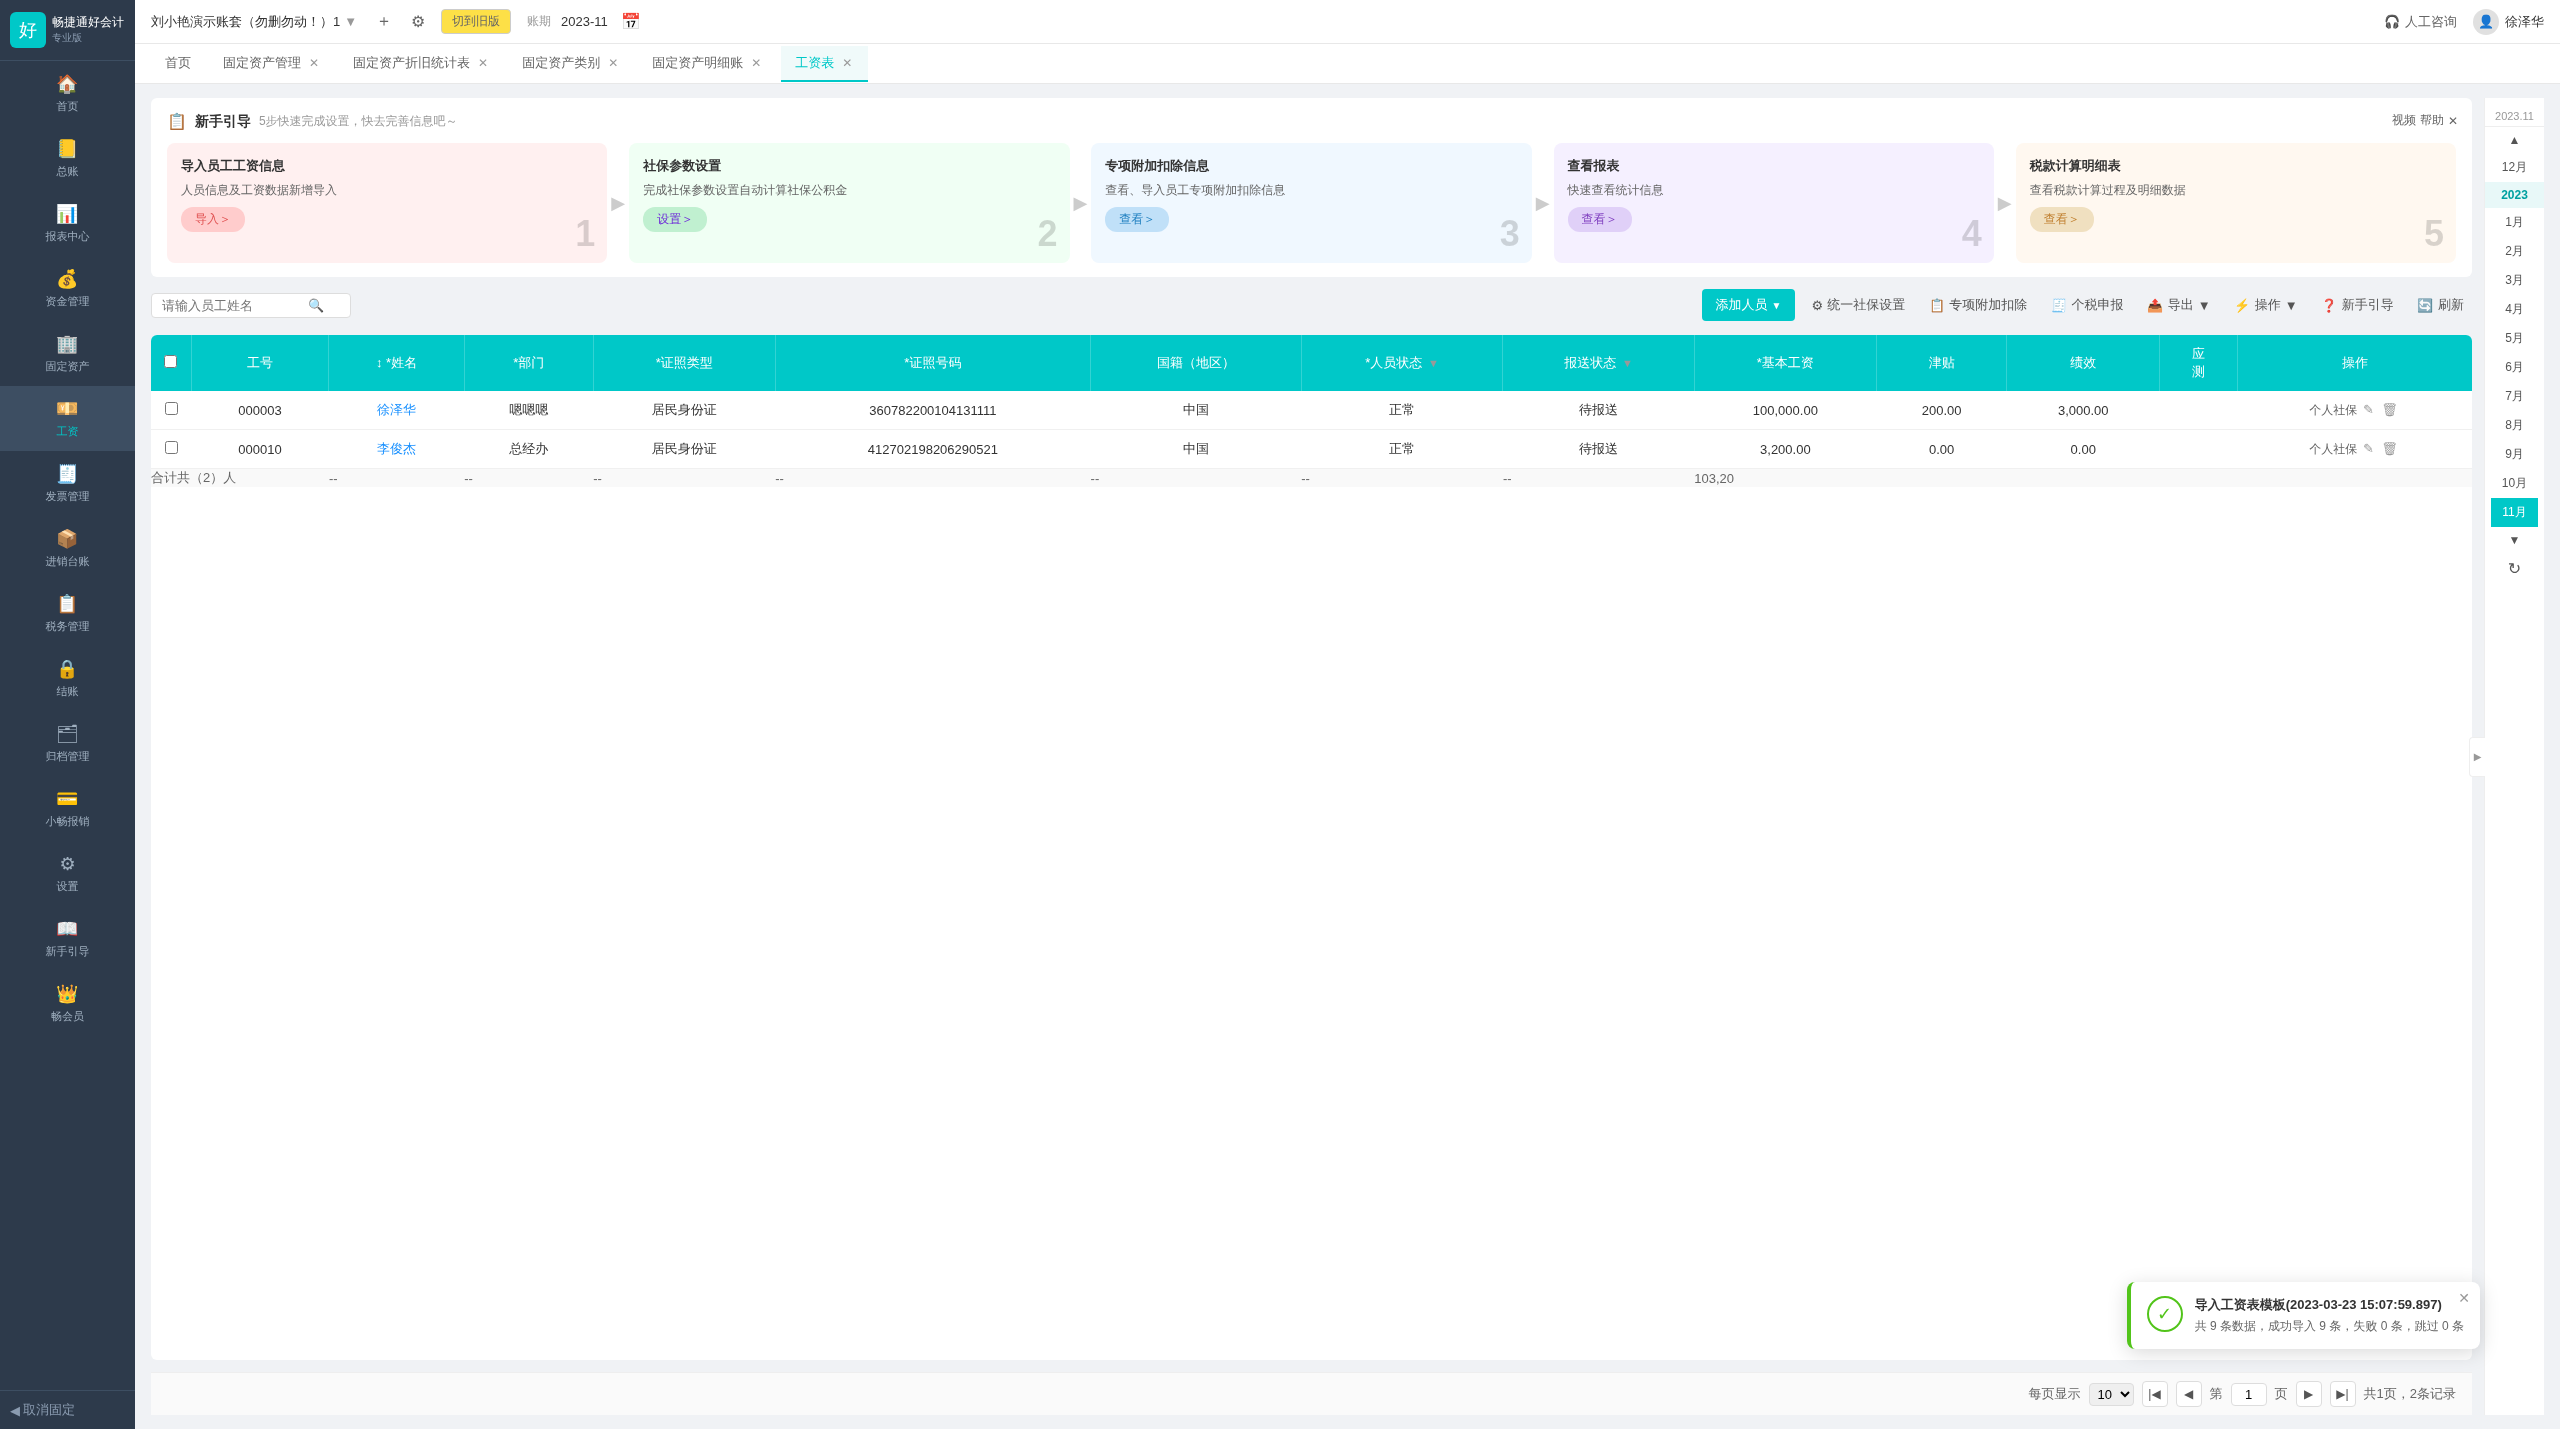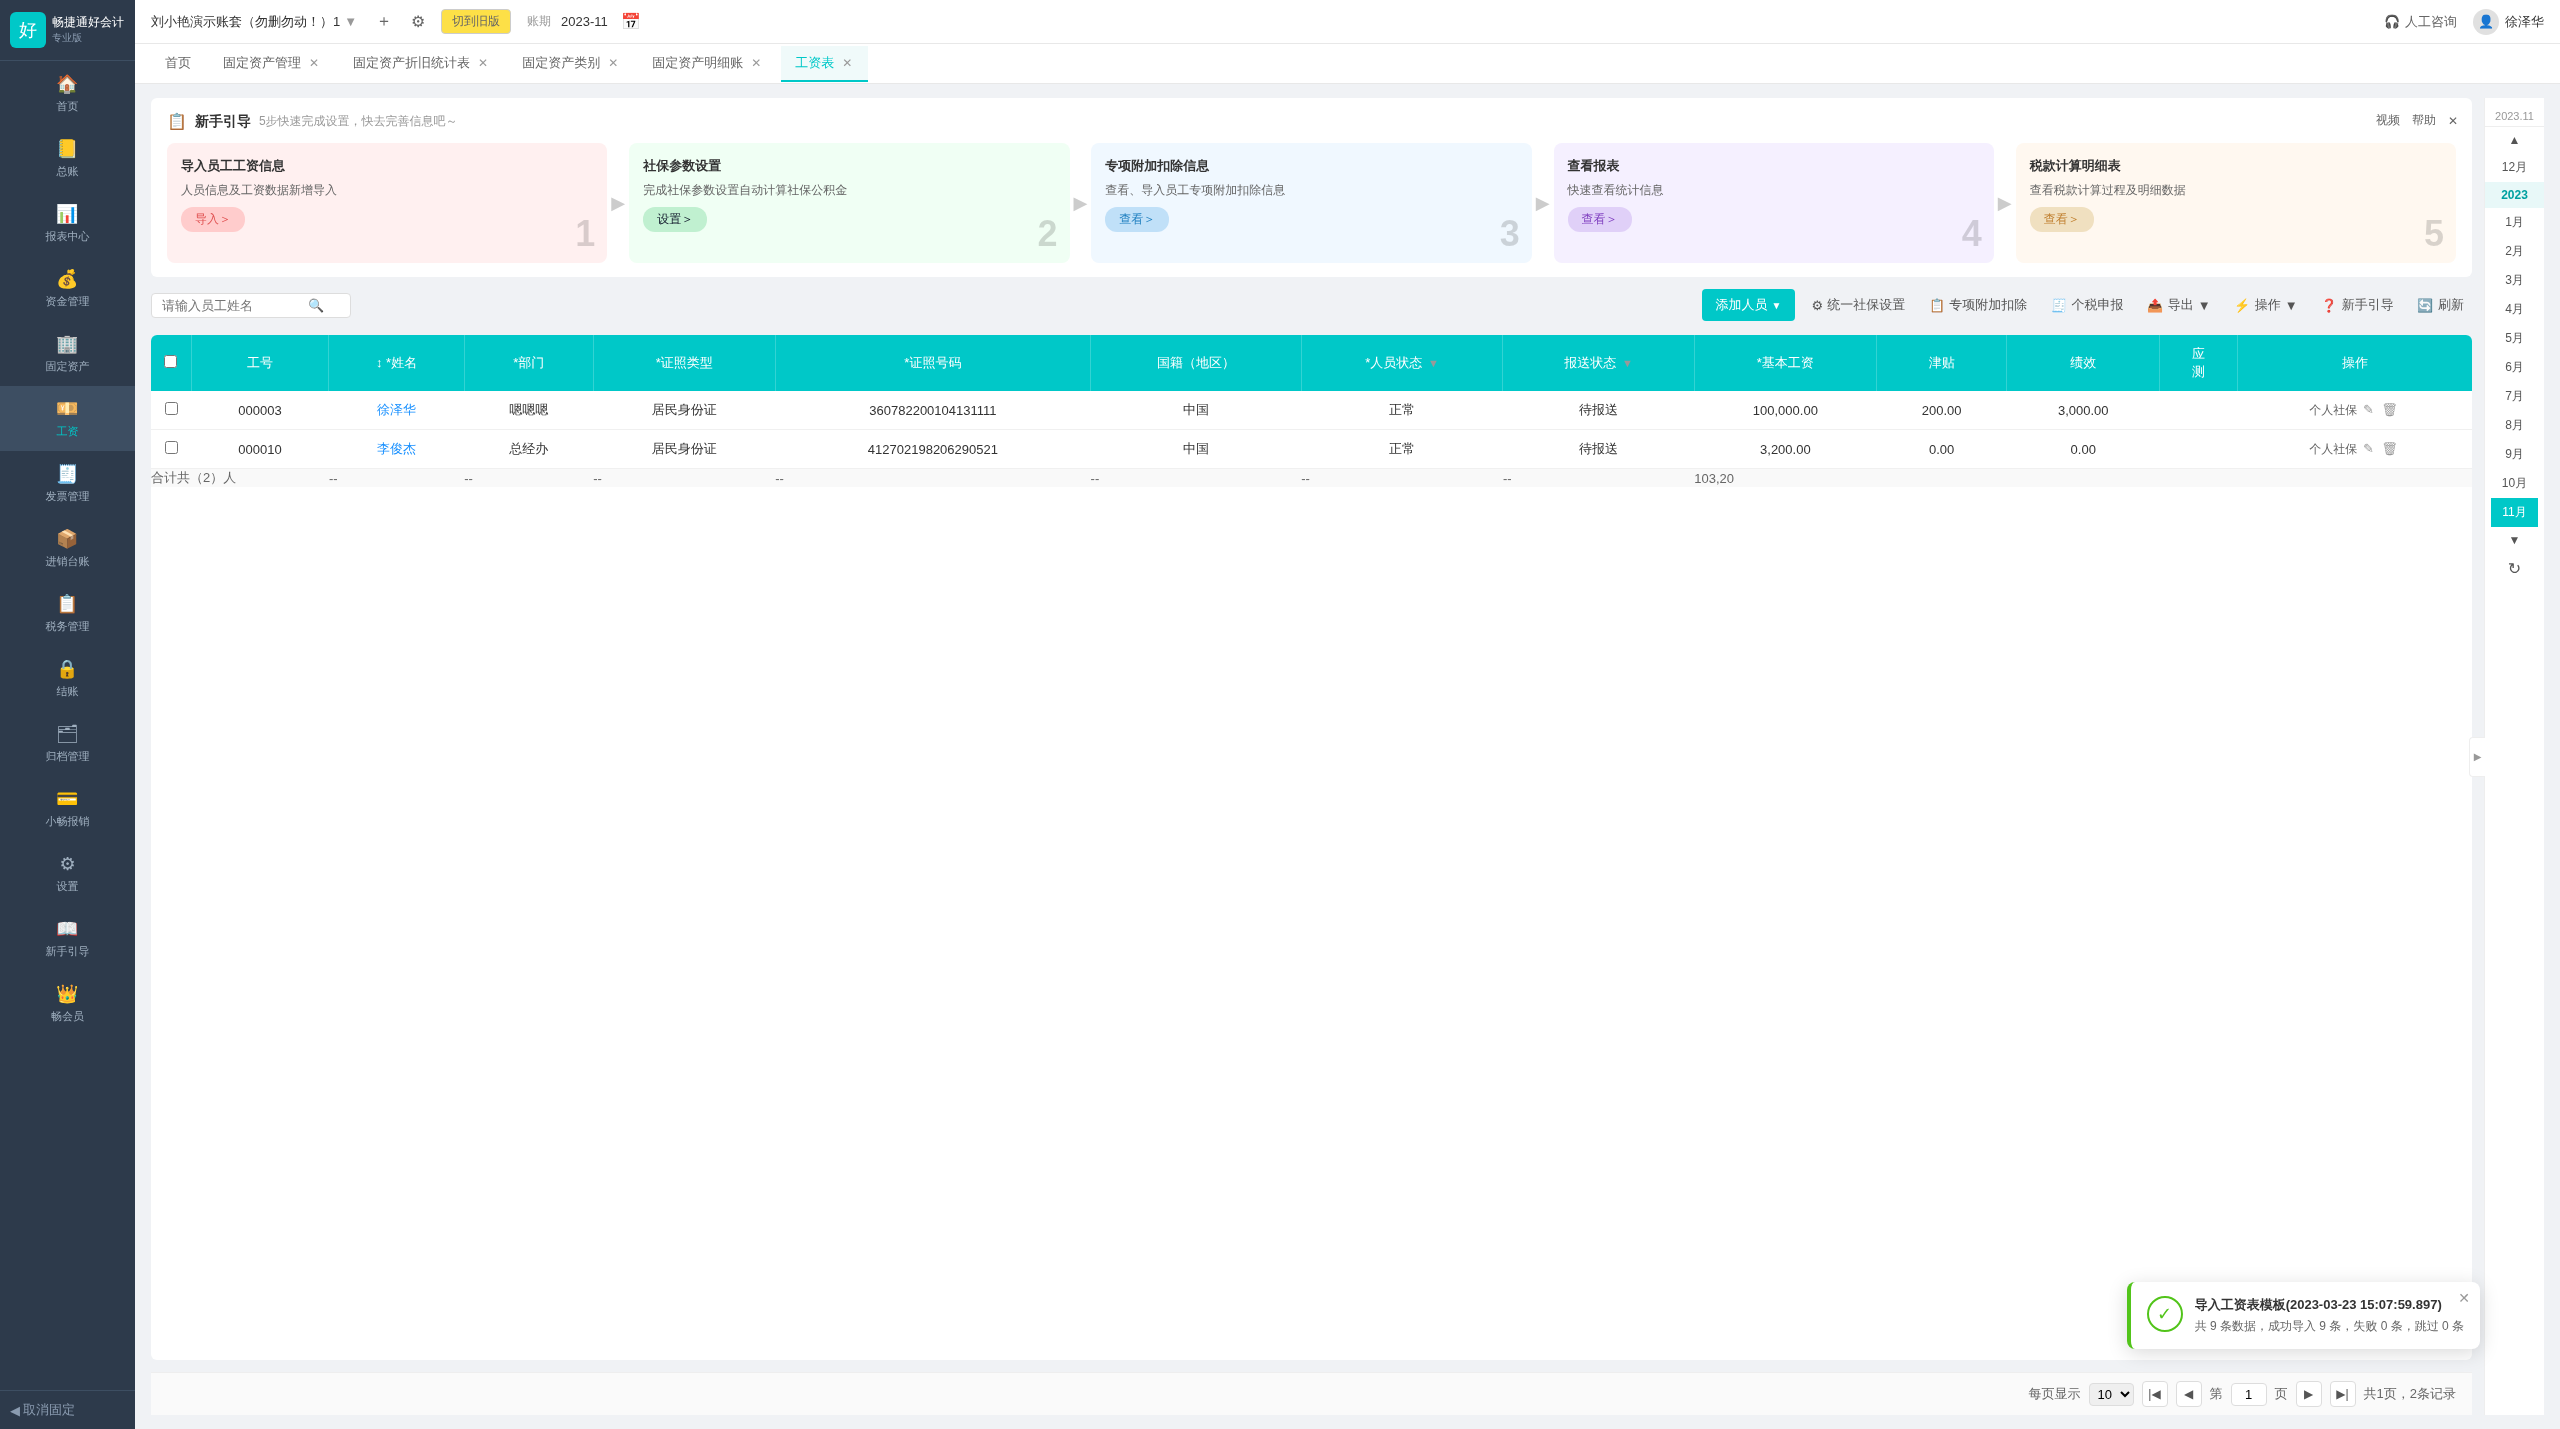--- a/index.html
+++ b/index.html
@@ -222,21 +222,21 @@
     }
     .guide-title .icon { color: #999; font-size: 16px; }
     .guide-title .text { font-size: 14px; font-weight: bold; color: #333; }
     .guide-title .sub { font-size: 12px; color: #999; }
     .guide-actions {
       position: absolute;
       top: 14px;
       right: 14px;
       display: flex;
       align-items: center;
-      gap: 12px;
+      gap: 4px;
     }
     .guide-action-link {
       font-size: 12px;
       color: #666;
       cursor: pointer;
       display: flex;
       align-items: center;
       gap: 3px;
     }
     .guide-steps {
@@ -277,21 +277,21 @@
     .step-btn {
       display: inline-block;
       margin-top: 8px;
       padding: 4px 14px;
       border-radius: 12px;
       font-size: 12px;
       cursor: pointer;
       border: none;
     }
     .step1 .step-btn { background: #ffcccc; color: #e05050; }
-    .step2 .step-btn { background: #c0f0d0; color: #0f172a; }
+    .step2 .step-btn { background: #c0f0d0; color: #6d28d9; }
     .step3 .step-btn { background: #c0e0f8; color: #2080c0; }
     .step4 .step-btn { background: #e0d0f8; color: #8040c0; }
     .step5 .step-btn { background: #f0e0c0; color: #c08030; }
 
     
     .toolbar {
       display: flex;
       align-items: center;
       gap: 8px;
       margin-bottom: 2px;

